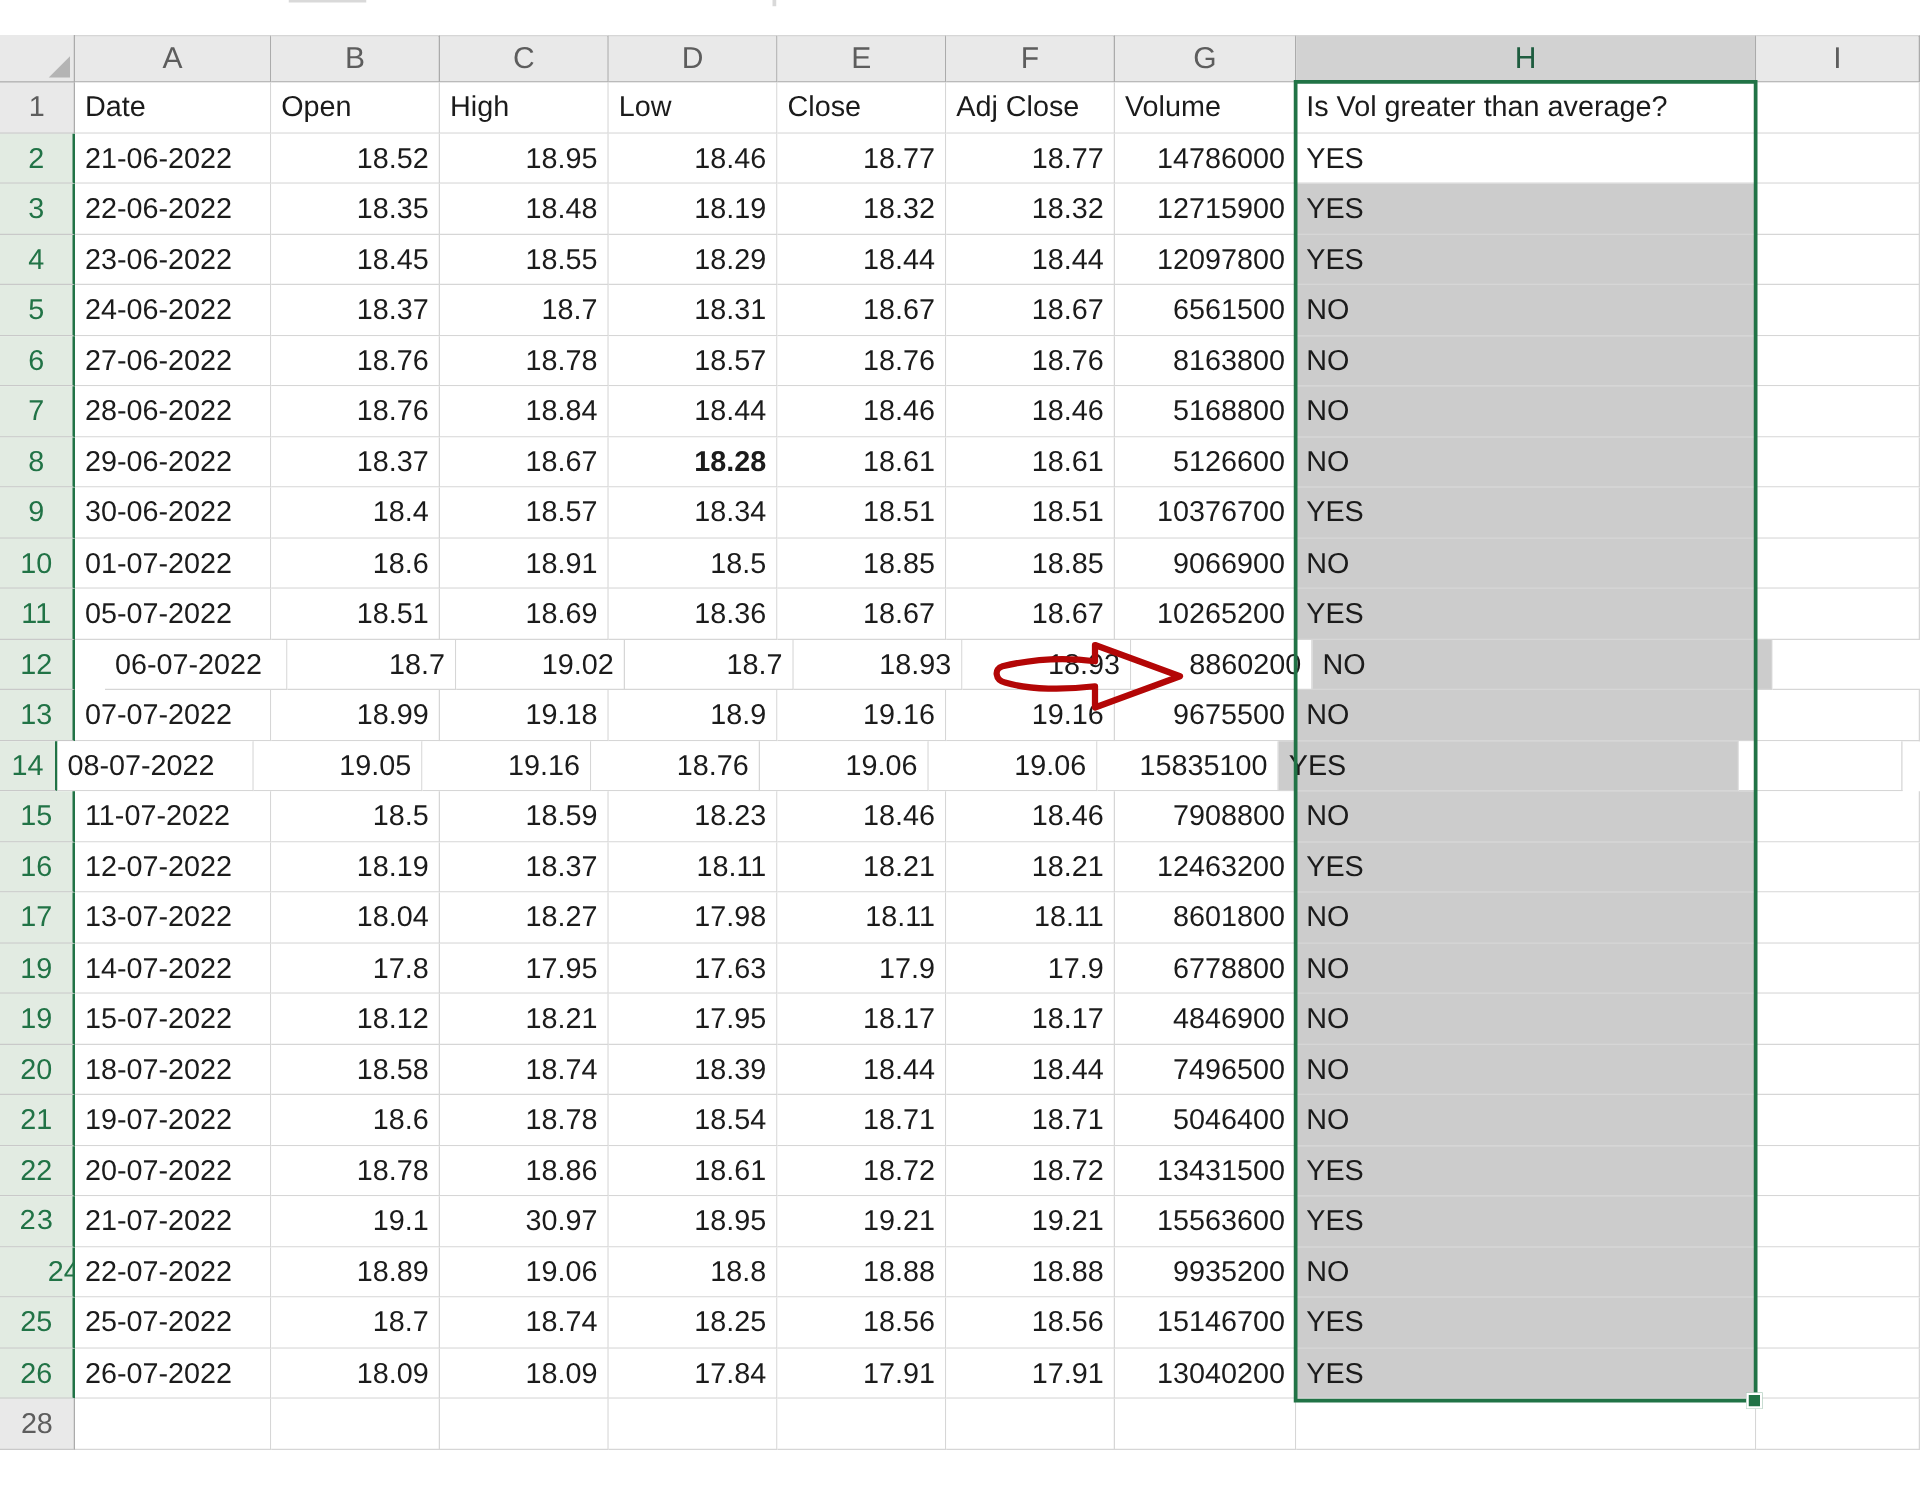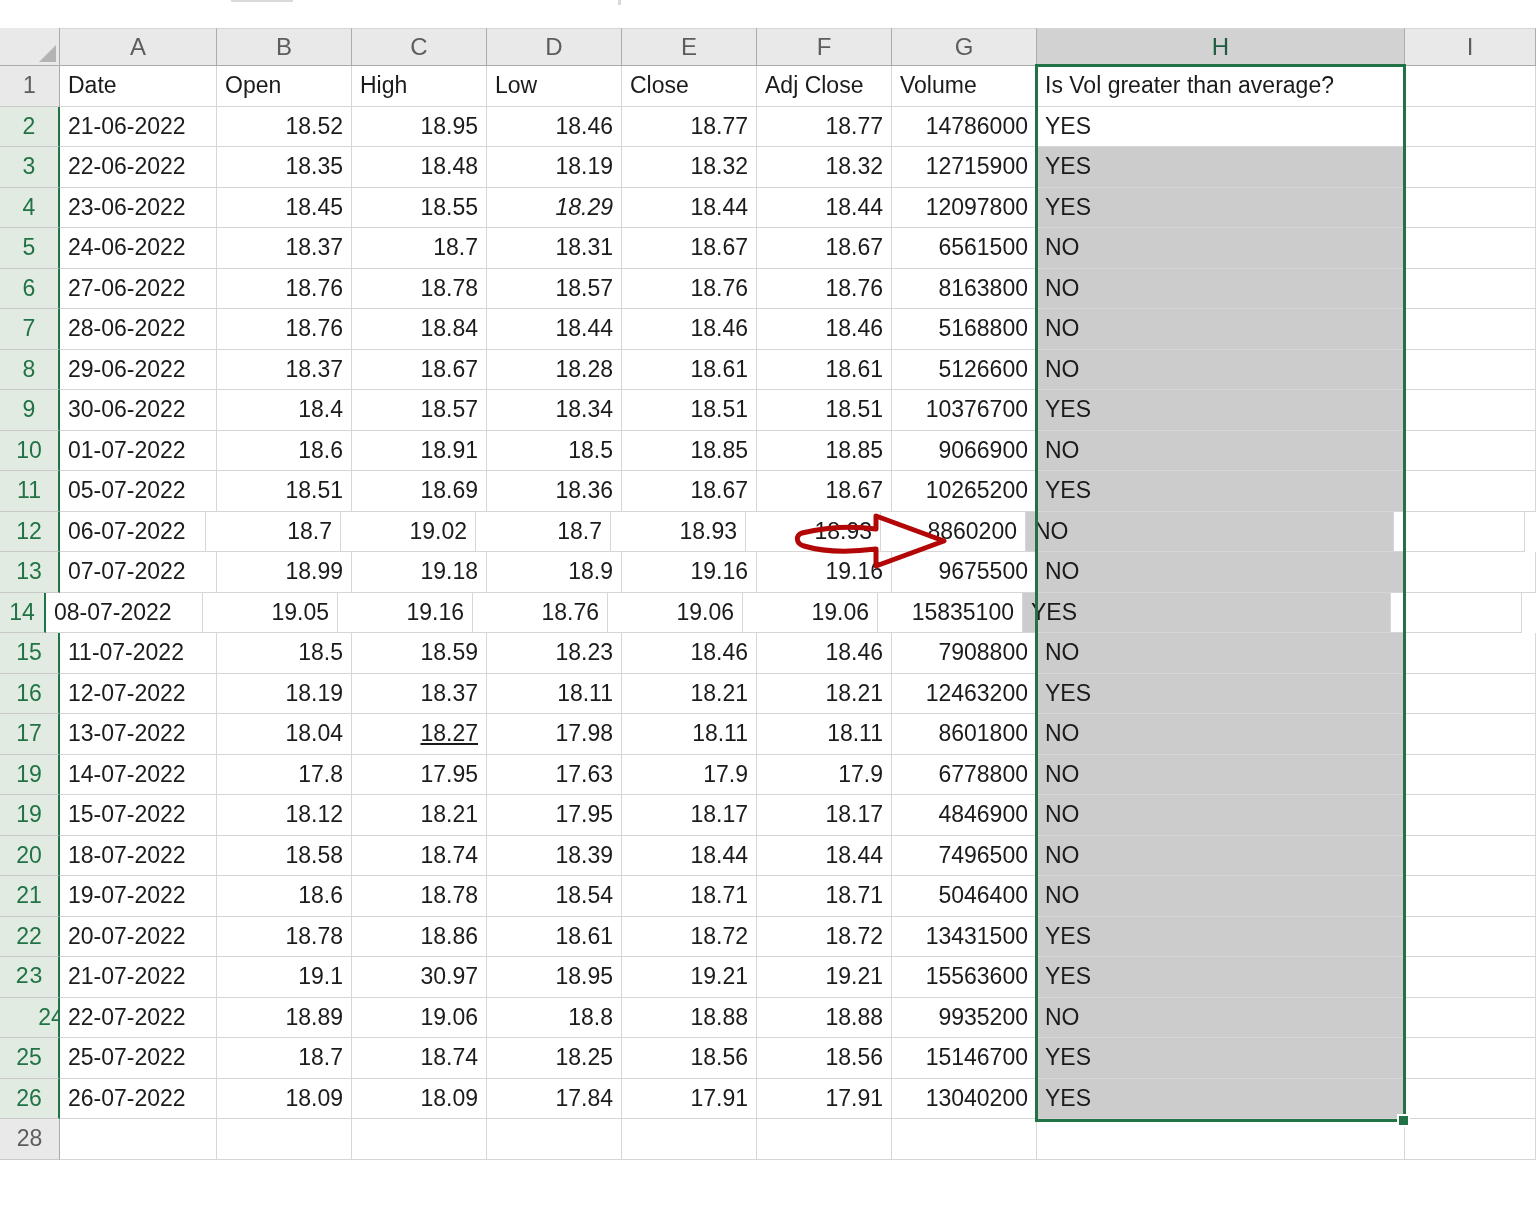--- a/index.html
+++ b/index.html
@@ -114,21 +114,21 @@
           <div class="cell num" style="width: 135px;">18.32</div>
           <div class="cell num" style="width: 145px;">12715900</div>
           <div class="cell selfill" style="width: 368px;">YES</div>
           <div class="cell" style="width: 131px;"></div>
         </div>
         <div class="row">
           <div class="rh sel" style="width: 60px;">4</div>
           <div class="cell" style="width: 157px;">23-06-2022</div>
           <div class="cell num" style="width: 135px;">18.45</div>
           <div class="cell num" style="width: 135px;">18.55</div>
-          <div class="cell num" style="width: 135px; font-style: italic;">18.29</div>
+          <div class="cell num" style="width: 135px;">18.29</div>
           <div class="cell num" style="width: 135px;">18.44</div>
           <div class="cell num" style="width: 135px;">18.44</div>
           <div class="cell num" style="width: 145px;">12097800</div>
           <div class="cell selfill" style="width: 368px;">YES</div>
           <div class="cell" style="width: 131px;"></div>
         </div>
         <div class="row">
           <div class="rh sel" style="width: 60px;">5</div>
           <div class="cell" style="width: 157px;">24-06-2022</div>
           <div class="cell num" style="width: 135px;">18.37</div>
@@ -162,21 +162,21 @@
           <div class="cell num" style="width: 135px;">18.46</div>
           <div class="cell num" style="width: 145px;">5168800</div>
           <div class="cell selfill" style="width: 368px;">NO</div>
           <div class="cell" style="width: 131px;"></div>
         </div>
         <div class="row">
           <div class="rh sel" style="width: 60px;">8</div>
           <div class="cell" style="width: 157px;">29-06-2022</div>
           <div class="cell num" style="width: 135px;">18.37</div>
           <div class="cell num" style="width: 135px;">18.67</div>
-          <div class="cell num" style="width: 135px;">18.28</div>
+          <div class="cell num" style="width: 135px; font-weight: bold;">18.28</div>
           <div class="cell num" style="width: 135px;">18.61</div>
           <div class="cell num" style="width: 135px;">18.61</div>
           <div class="cell num" style="width: 145px;">5126600</div>
           <div class="cell selfill" style="width: 368px;">NO</div>
           <div class="cell" style="width: 131px;"></div>
         </div>
         <div class="row">
           <div class="rh sel" style="width: 60px;">9</div>
           <div class="cell" style="width: 157px;">30-06-2022</div>
           <div class="cell num" style="width: 135px;">18.4</div>
@@ -207,21 +207,21 @@
           <div class="cell num" style="width: 135px;">18.69</div>
           <div class="cell num" style="width: 135px;">18.36</div>
           <div class="cell num" style="width: 135px;">18.67</div>
           <div class="cell num" style="width: 135px;">18.67</div>
           <div class="cell num" style="width: 145px;">10265200</div>
           <div class="cell selfill" style="width: 368px;">YES</div>
           <div class="cell" style="width: 131px;"></div>
         </div>
         <div class="row">
           <div class="rh sel" style="width: 60px;">12</div>
-          <div class="cell" style="width: 146px;">06-07-2022</div>
+          <div class="cell" style="width: 146px; margin-left: 24px;">06-07-2022</div>
           <div class="cell num" style="width: 135px;">18.7</div>
           <div class="cell num" style="width: 135px;">19.02</div>
           <div class="cell num" style="width: 135px;">18.7</div>
           <div class="cell num" style="width: 135px;">18.93</div>
           <div class="cell num" style="width: 135px;">18.93</div>
           <div class="cell num" style="width: 145px;">8860200</div>
           <div class="cell selfill" style="width: 368px;">NO</div>
           <div class="cell" style="width: 131px;"></div>
         </div>
         <div class="row">
@@ -269,21 +269,21 @@
           <div class="cell num" style="width: 135px;">18.21</div>
           <div class="cell num" style="width: 135px;">18.21</div>
           <div class="cell num" style="width: 145px;">12463200</div>
           <div class="cell selfill" style="width: 368px;">YES</div>
           <div class="cell" style="width: 131px;"></div>
         </div>
         <div class="row">
           <div class="rh sel" style="width: 60px;">17</div>
           <div class="cell" style="width: 157px;">13-07-2022</div>
           <div class="cell num" style="width: 135px;">18.04</div>
-          <div class="cell num" style="width: 135px; text-decoration: underline;">18.27</div>
+          <div class="cell num" style="width: 135px;">18.27</div>
           <div class="cell num" style="width: 135px;">17.98</div>
           <div class="cell num" style="width: 135px;">18.11</div>
           <div class="cell num" style="width: 135px;">18.11</div>
           <div class="cell num" style="width: 145px;">8601800</div>
           <div class="cell selfill" style="width: 368px;">NO</div>
           <div class="cell" style="width: 131px;"></div>
         </div>
         <div class="row">
           <div class="rh sel" style="width: 60px;">19</div>
           <div class="cell" style="width: 157px;">14-07-2022</div>

